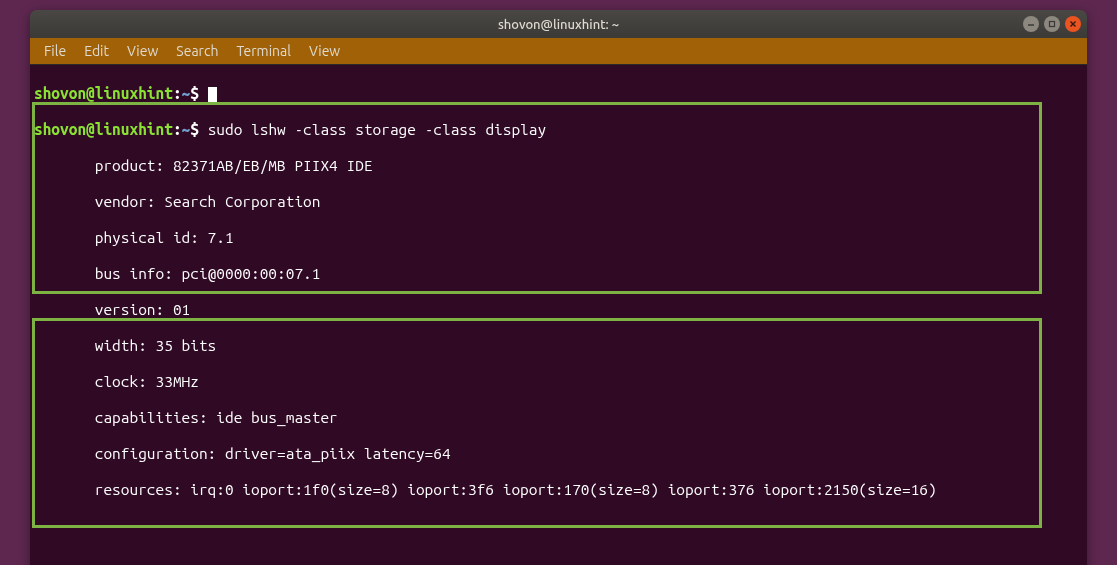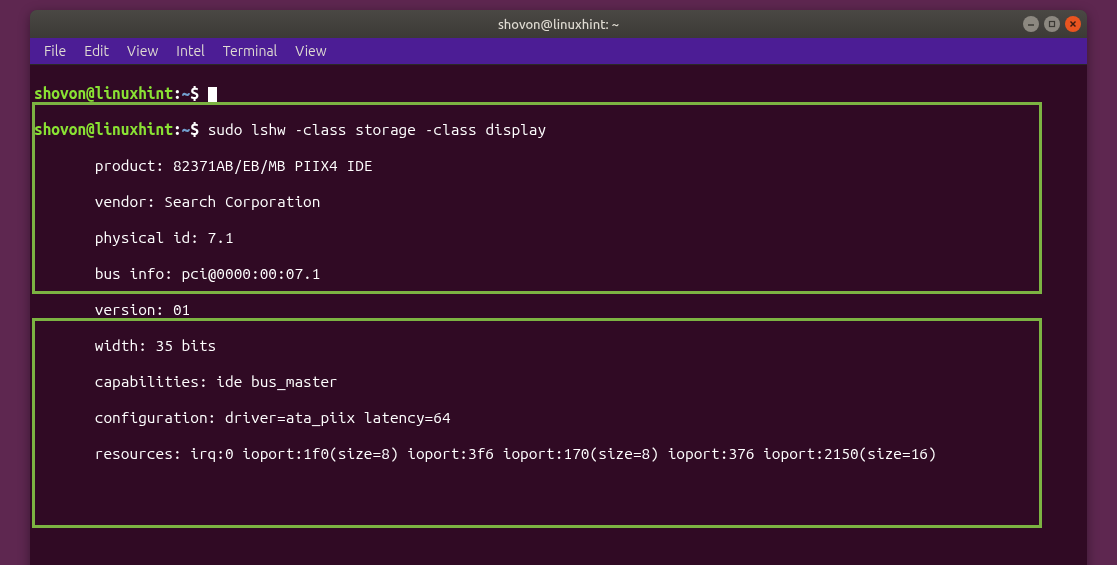--- a/index.html
+++ b/index.html
@@ -47,21 +47,21 @@
       border-radius: 50%;
       display: flex;
       align-items: center;
       justify-content: center;
     }
     .min-btn { background: #8c8880; }
     .max-btn { background: #8c8880; }
     .close-btn { background: #e95420; }
     .ctrl-btn svg { width: 8px; height: 8px; }
     .menubar {
-      background: #4c1d95;
+      background: #a16207;
       height: 27px;
       display: flex;
       align-items: center;
       padding: 0 6px;
       gap: 2px;
       border-bottom: 1px solid #2a2926;
     }
     .menu-item {
       color: #dfdbd2;
       font-size: 14px;
@@ -122,33 +122,34 @@
             <line x1="1.5" y1="1.5" x2="6.5" y2="6.5" stroke="#3a1a10" stroke-width="1.5"></line>
             <line x1="6.5" y1="1.5" x2="1.5" y2="6.5" stroke="#3a1a10" stroke-width="1.5"></line>
           </svg>
       </div>
     </div>
   </div>
   <div class="menubar">
     <span class="menu-item">File</span>
     <span class="menu-item">Edit</span>
     <span class="menu-item">View</span>
-    <span class="menu-item">Intel</span>
+    <span class="menu-item">Search</span>
     <span class="menu-item">Terminal</span>
     <span class="menu-item">View</span>
   </div>
   <div class="terminal">
 <div class="line"><span class="prompt-user">shovon@linuxhint</span><span class="prompt-colon">:</span><span class="prompt-path">~</span><span class="prompt-colon">$</span><span> </span><span class="cursor"></span></div>
 <div class="line"><span class="prompt-user">shovon@linuxhint</span><span class="prompt-colon">:</span><span class="prompt-path">~</span><span class="prompt-colon">$</span><span> </span><span class="cmd-text">sudo lshw -class storage -class display</span></div>
 <div class="line">       product: 82371AB/EB/MB PIIX4 IDE</div>
 <div class="line">       vendor: Search Corporation</div>
 <div class="line">       physical id: 7.1</div>
 <div class="line">       bus info: pci@0000:00:07.1</div>
 <div class="line">       version: 01</div>
 <div class="line">       width: 35 bits</div>
+<div class="line">       clock: 33MHz</div>
 <div class="line">       capabilities: ide bus_master</div>
 <div class="line">       configuration: driver=ata_piix latency=64</div>
 <div class="line">       resources: irq:0 ioport:1f0(size=8) ioport:3f6 ioport:170(size=8) ioport:376 ioport:2150(size=16)</div>
 
 
 
 
 
 
 

